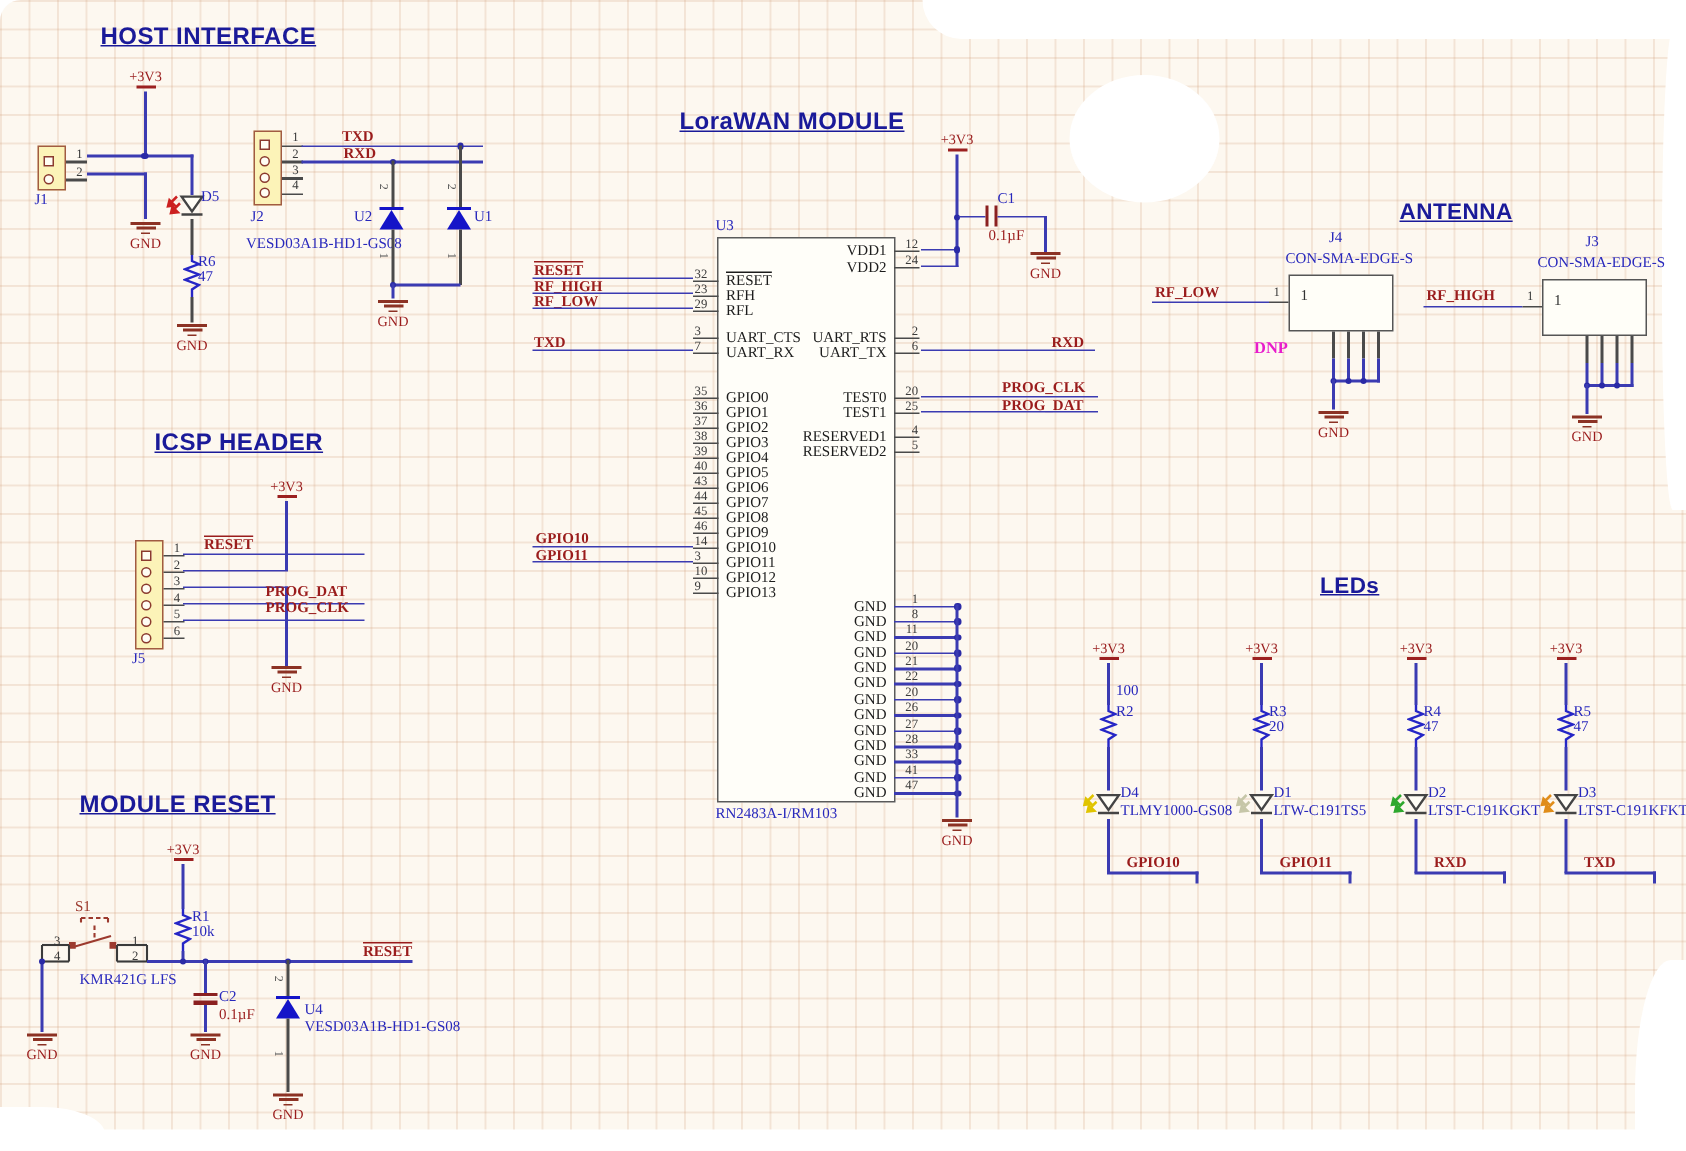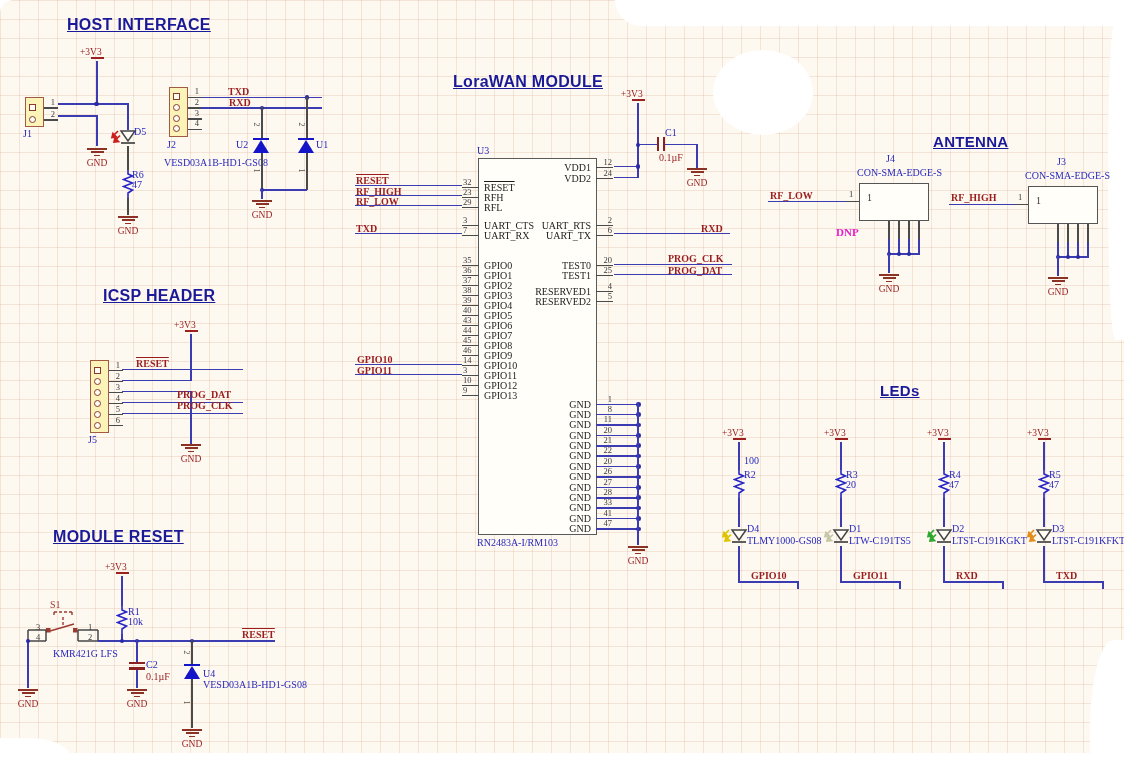--- a/index.html
+++ b/index.html
@@ -24,21 +24,21 @@
   .nl{position:absolute;font:bold 10px "Liberation Serif",serif;color:#9a1c1c;white-space:nowrap;}
   .bl{position:absolute;font:10px "Liberation Serif",serif;color:#2828bc;white-space:nowrap;}
   .pn{position:absolute;font:8.5px "Liberation Serif",serif;color:#3a3a3a;white-space:nowrap;}
   .ovl{text-decoration:overline;}
   .dnp{position:absolute;font:bold 11px "Liberation Serif",serif;color:#e81ccc;}
   
   .gnd{position:absolute;width:26px;text-align:center;}
   .gnd i{display:block;height:1.8px;background:#8c3224;margin:0 auto 1.5px;}
   .gnd i:nth-child(1){width:20px;}.gnd i:nth-child(2){width:13px;}.gnd i:nth-child(3){width:6px;}
   .gnd b{font:9.5px "Liberation Serif",serif;color:#9a1c1c;font-weight:normal;display:block;margin-top:1px;}
-  .pwr{position:absolute;width:34px;text-align:left;}
+  .pwr{position:absolute;width:34px;text-align:center;}
   .pwr b{font:9.5px "Liberation Serif",serif;color:#9b2020;font-weight:normal;display:block;}
   .pwr i{display:block;width:13px;height:2px;background:#9b2020;margin:0 auto;}
   
   .conn{position:absolute;background:#fcf3b8;border:1.5px solid #a15b42;width:19px;box-sizing:border-box;}
   .conn .crow{position:relative;height:var(--p);}
   .conn .rows{padding:4px 0 3px;}
   .mark{position:absolute;left:3px;top:50%;margin-top:-4px;width:7px;height:7px;border:1.3px solid #8b3a2e;
         background:#fffdf4;border-radius:50%;box-sizing:border-box;}
   .crow:first-child .mark{border-radius:0;}
   .stub2{position:absolute;right:-15px;top:50%;margin-top:-0.8px;width:14px;height:1.6px;background:#4a4a4a;}

